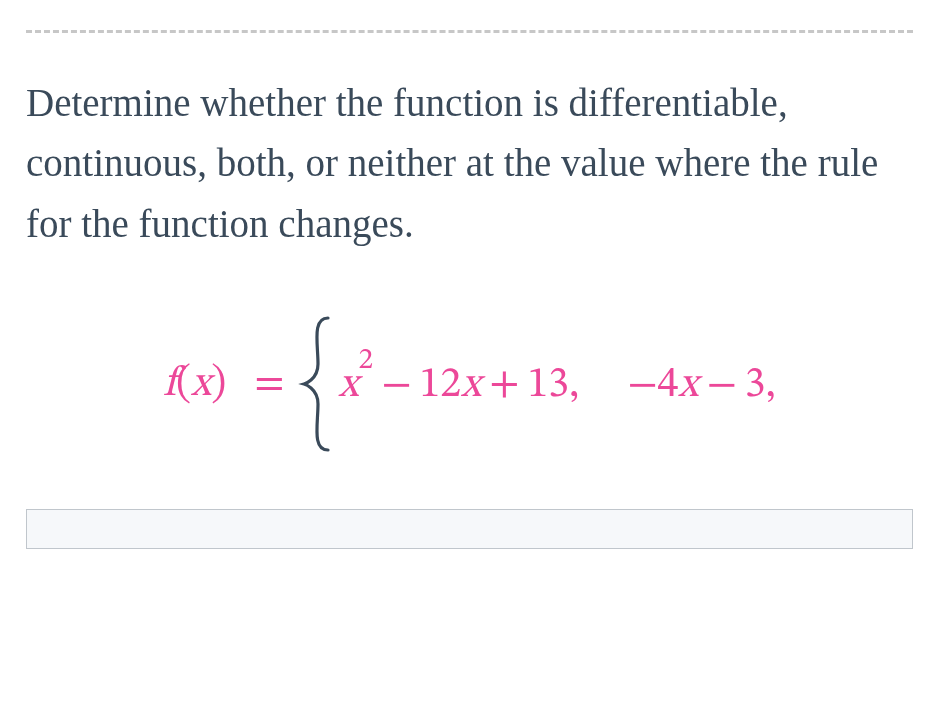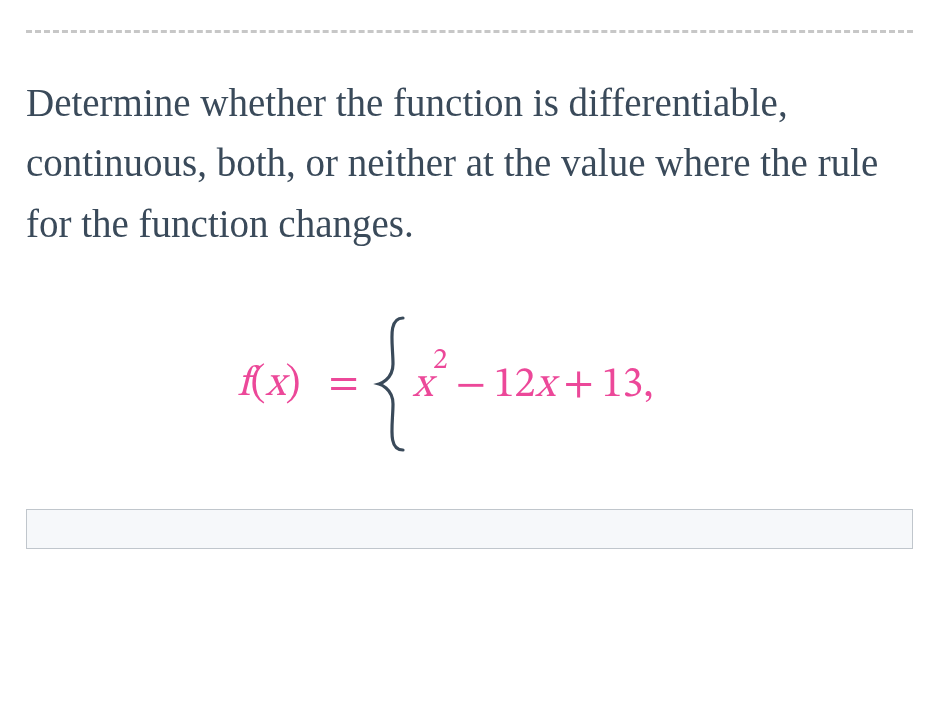--- a/index.html
+++ b/index.html
@@ -103,19 +103,22 @@
     <span class="eq upright">=</span>
 
     <span class="brace-wrap">
       <svg class="brace-svg" viewBox="0 0 36 140" preserveAspectRatio="none">
         <path d="M30 4 C14 4 20 30 20 50 C20 66 6 70 6 70 C6 70 20 74 20 90 C20 110 14 136 30 136" fill="none" stroke="#3a4a5a" stroke-width="3.2" stroke-linecap="round"></path>
       </svg>
       <span class="cases">
         <span class="case-expr">
           <span>x</span><sup class="upright">2</sup><span class="op">−</span><span class="upright">12</span><span>x</span><span class="op">+</span><span class="upright">13,</span>
         </span>
+        <span class="case-expr">
+          <span class="upright">−</span><span class="upright">4</span><span>x</span><span class="op">−</span><span class="upright">3,</span>
+        </span>
       </span>
     </span>
   </div>
 
   <div class="answer-box"></div>
 
 </div>
 
 </body></html>

